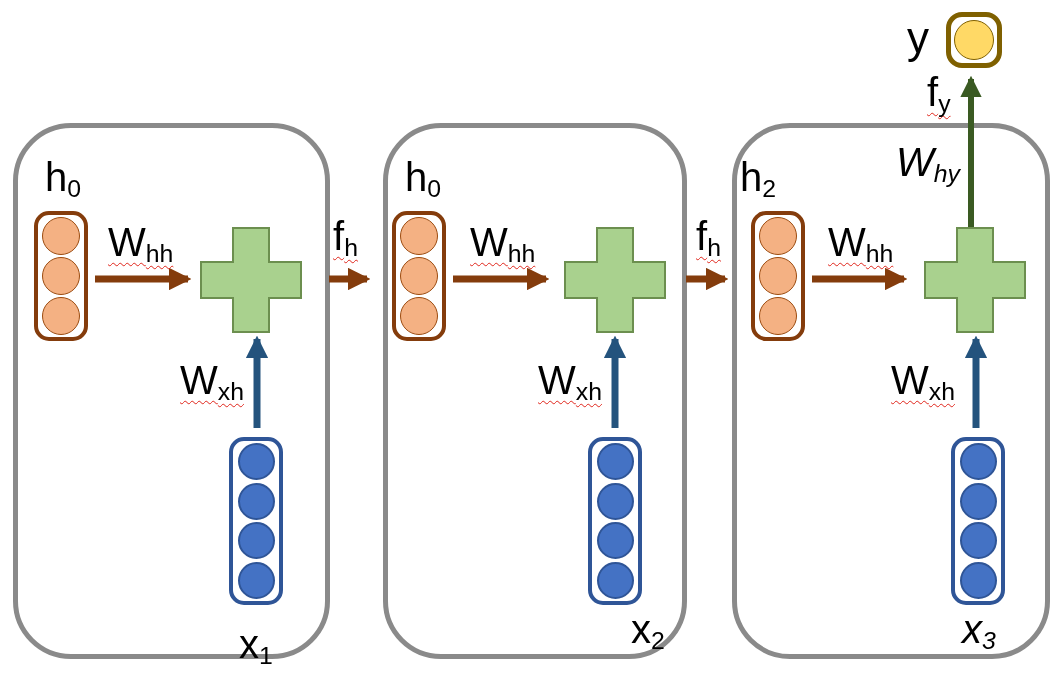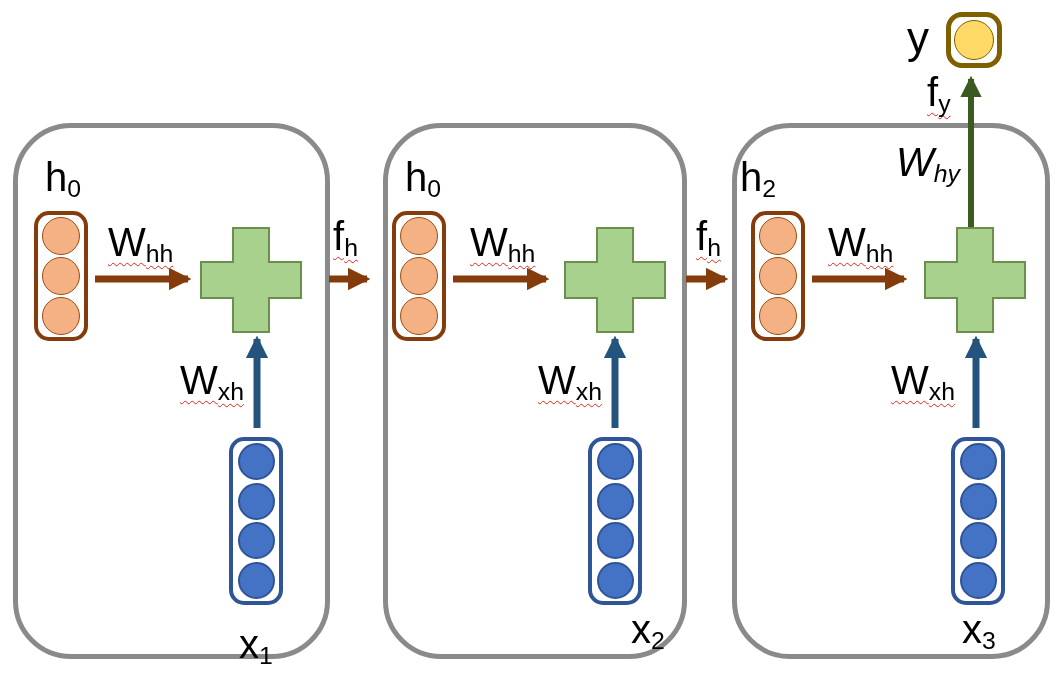--- a/index.html
+++ b/index.html
@@ -118,19 +118,19 @@
 
   <div class="lbl" style="left:333px;top:214px;"><span class="sq">f</span><sub class="sq">h</sub></div>
   <div class="lbl" style="left:696px;top:214px;"><span class="sq">f</span><sub class="sq">h</sub></div>
 
   <div class="lbl" style="left:180px;top:358px;"><span class="sq">W</span><sub class="sq">xh</sub></div>
   <div class="lbl" style="left:538px;top:358px;"><span class="sq">W</span><sub class="sq">xh</sub></div>
   <div class="lbl" style="left:891px;top:358px;"><span class="sq">W</span><sub class="sq">xh</sub></div>
 
   <div class="lbl" style="left:239px;top:622px;text-align:right;"><span>x</span><sub>1</sub></div>
   <div class="lbl" style="left:631px;top:607px;"><span>x</span><sub>2</sub></div>
-  <div class="lbl" style="left:962px;top:607px;"><span>x</span><sub>3</sub></div>
+  <div class="lbl" style="left:962px;top:607px;font-style:italic;"><span>x</span><sub>3</sub></div>
 
   <div class="lbl" style="left:896px;top:140px;font-style:italic;"><span>W</span><sub>hy</sub></div>
   <div class="lbl" style="left:927px;top:70px;"><span class="sq">f</span><sub class="sq">y</sub></div>
   <div class="lbl big" style="left:907px;top:14px;"><span>y</span></div>
 
 </div>
 
 </body></html>

